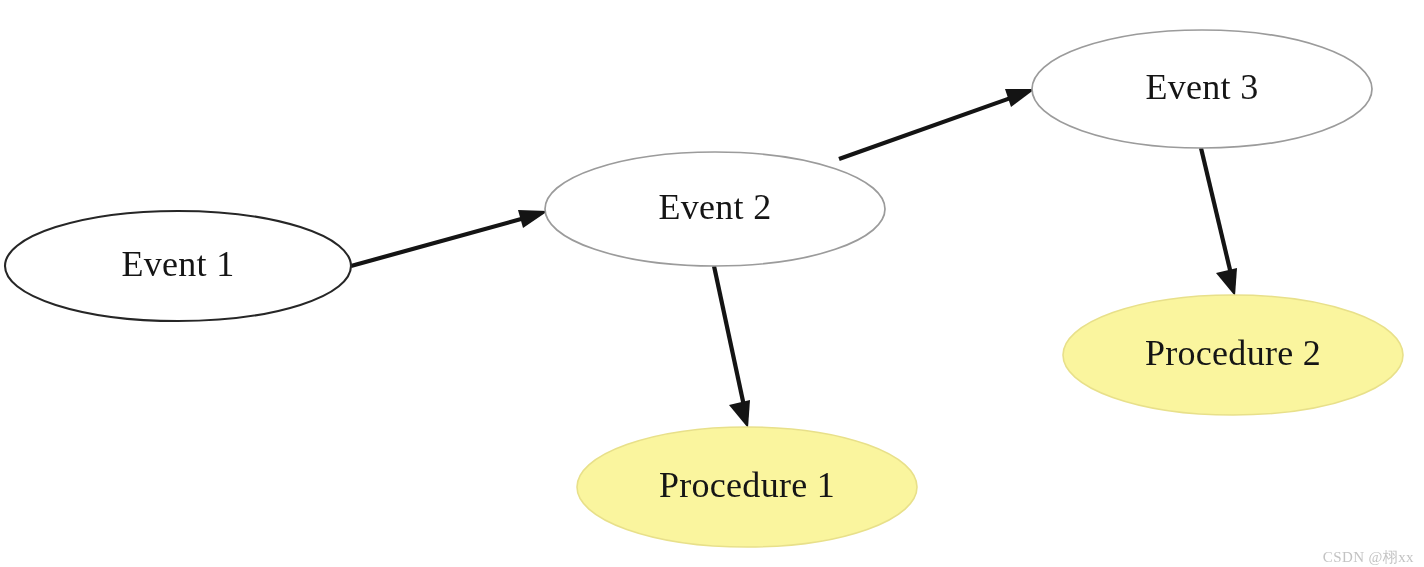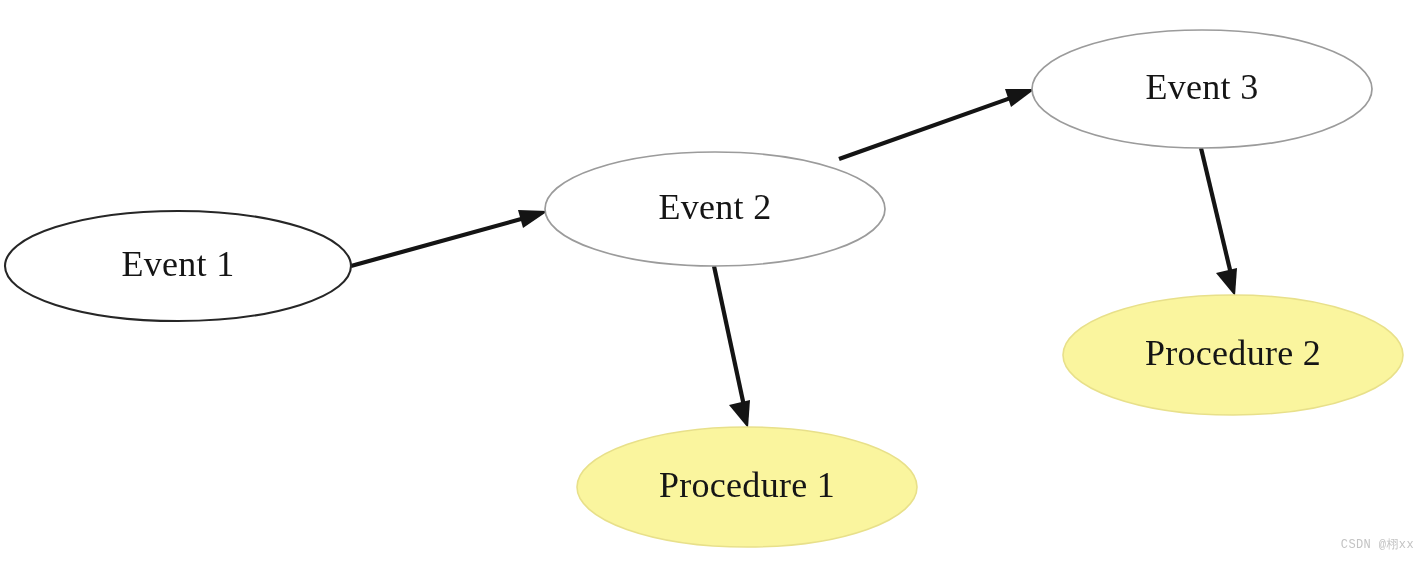--- a/index.html
+++ b/index.html
@@ -54,23 +54,23 @@
     fill: none;
     stroke-linecap: butt;
   }
   .edge-head {
     fill: #141414;
     stroke: none;
   }
   #watermark {
     position: absolute;
     right: 10px;
-    bottom: 14px;
-    font-family: Liberation Mono, monospace;
-    font-size: 12px;
+    bottom: 0;
+    font-family: Liberation Serif, serif;
+    font-size: 15px;
     color: #c3c3c3;
     letter-spacing: 0.4px;
     white-space: nowrap;
     user-select: none;
   }
 </style>
 </head>
 <body>
 
 <div id="canvas">

